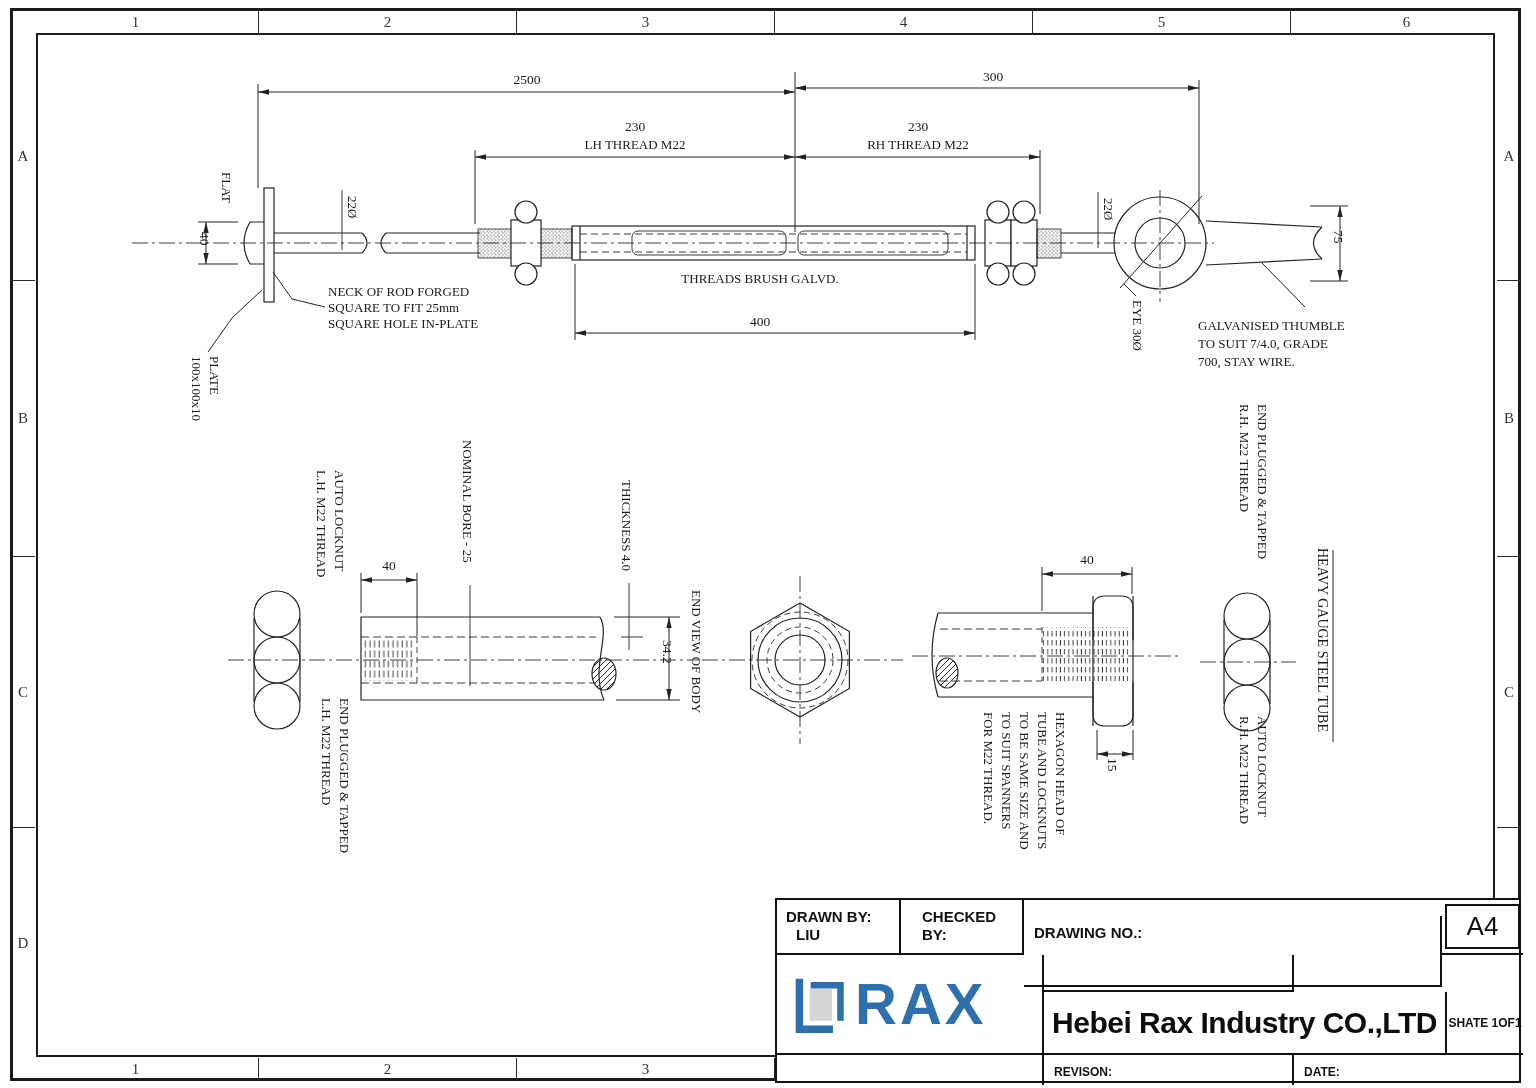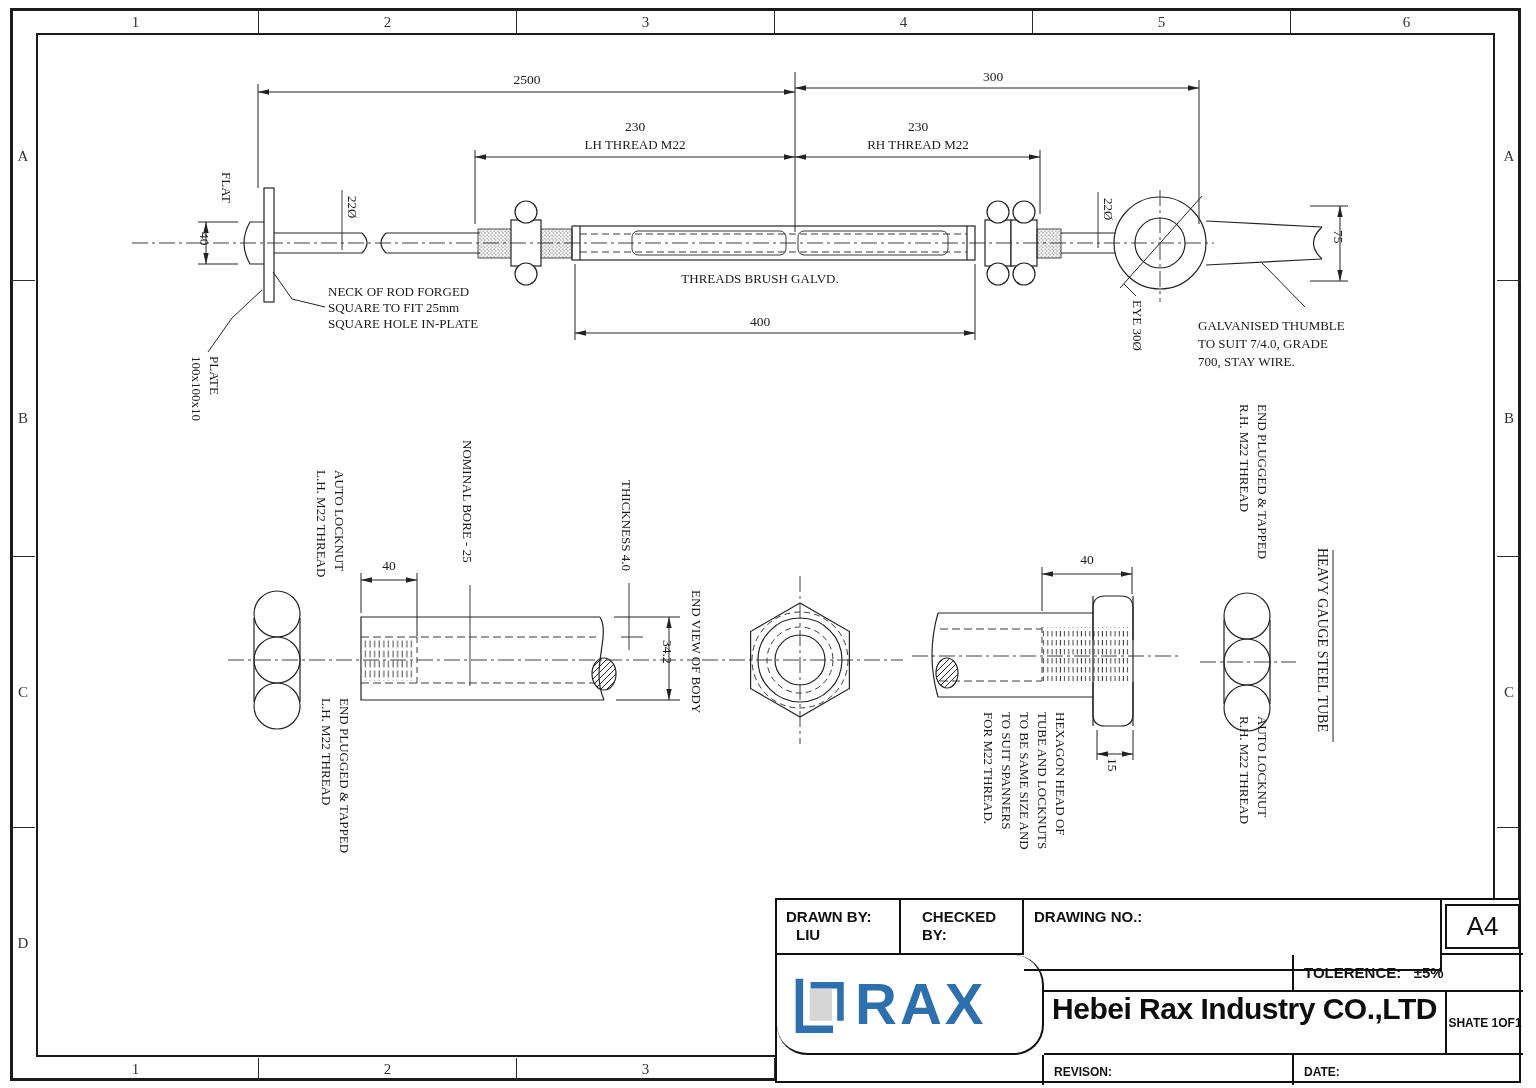--- a/index.html
+++ b/index.html
@@ -20,24 +20,24 @@
   svg text{stroke:none;fill:#1a1a1a;font-family:"Liberation Serif",serif;font-size:13px;}
   svg .dimtxt{font-size:13.5px;}
   
   #tblock{position:absolute;left:775px;top:898px;width:746px;height:185px;background:#fff;
           border:2px solid #111;box-sizing:border-box;font-family:"Liberation Sans",sans-serif;}
   .cell{position:absolute;box-sizing:border-box;border-color:#111;border-style:solid;border-width:0;}
   .lbl{font-weight:bold;font-size:15px;color:#111;margin-top:7px;}
   .sm{font-weight:bold;font-size:12px;color:#111;}
   #a4box{position:absolute;left:3px;top:4px;right:3px;bottom:4px;border:2px solid #111;
          display:flex;align-items:center;justify-content:center;font-size:26px;color:#111;font-family:"Liberation Sans",sans-serif;text-align:right;}
-  #company-cell{display:flex;align-items:flex-start;justify-content:center;}
+  #company-cell{display:flex;align-items:center;justify-content:center;}
   #company-text{font-weight:bold;font-size:30px;letter-spacing:-0.5px;color:#0d0d0d;white-space:nowrap;}
   #sheet-cell{display:flex;align-items:center;justify-content:center;text-align:center;}
-  #logo-cell{display:flex;align-items:center;padding-left:14px;border-radius:30px;}
+  #logo-cell{display:flex;align-items:center;padding-left:14px;}
   #rax-word{font-weight:bold;font-size:58px;letter-spacing:3px;margin-left:8px;line-height:1;}
 </style>
 </head>
 <body>
 
 <div id="page">
 
   <svg width="1536" height="1088" viewBox="0 0 1536 1088" style="position:absolute;left:0;top:0;">
     <defs>
       <marker id="ar" markerUnits="userSpaceOnUse" markerWidth="12" markerHeight="8" refX="11" refY="3.5" orient="auto-start-reverse">
@@ -351,40 +351,36 @@
 
   <div id="tblock">
 
     <div class="cell" style="left:0;top:0;width:124px;height:55px;border-right-width:2px;border-bottom-width:2px;padding:8px 0 0 9px;">
       <span class="lbl">DRAWN BY:</span>
       <span class="lbl" style="margin-left:10px;">LIU</span>
     </div>
     <div class="cell" style="left:124px;top:0;width:123px;height:55px;border-right-width:2px;border-bottom-width:2px;padding:8px 0 0 21px;">
       <span class="lbl">CHECKED BY:</span>
     </div>
-    <div class="cell" style="left:247px;top:0;width:418px;height:71px;border-right-width:2px;border-bottom-width:2px;padding:8px 0 0 10px;">
+    <div class="cell" style="left:247px;top:16px;width:418px;height:71px;border-right-width:2px;border-bottom-width:2px;padding:8px 0 0 10px;">
       <span class="lbl">DRAWING NO.:</span>
     </div>
     <div class="cell" style="left:665px;top:0;width:81px;height:55px;border-bottom-width:2px;">
       <div id="a4box">A4</div>
     </div>
 
     <div class="cell" id="logo-cell" style="left:0;top:55px;width:267px;height:100px;border-right-width:2px;border-bottom-width:2px;">
       <svg width="56" height="62" viewBox="0 0 60 64">
         <rect x="20" y="16" width="24" height="34" fill="#d6d6d6" stroke="none"></rect>
         <path d="M9,5 V59 H45" fill="none" stroke="#2e6fad" stroke-width="8"></path>
         <path d="M21,12 H53 V50" fill="none" stroke="#2e6fad" stroke-width="7"></path>
       </svg>
       <span id="rax-word" style="color:#2e6fad;">RAX</span>
     </div>
     <div class="cell" style="left:267px;top:55px;width:250px;height:37px;border-right-width:2px;border-bottom-width:2px;"></div>
-    <div class="cell" style="left:517px;top:55px;width:229px;height:37px;border-bottom-width:2px;padding:9px 0 0 10px;">
-      <span class="lbl">TOLERENCE:</span>
-      <span class="lbl" style="margin-left:8px;">±5%</span>
-    </div>
 
     <div class="cell" id="company-cell" style="left:267px;top:92px;width:403px;height:63px;border-right-width:2px;border-bottom-width:2px;">
       <span id="company-text">Hebei Rax Industry CO.,LTD</span>
     </div>
     <div class="cell" id="sheet-cell" style="left:670px;top:92px;width:76px;height:63px;border-bottom-width:2px;">
       <span class="sm">SHATE 1OF1</span>
     </div>
 
     <div class="cell" style="left:0;top:155px;width:267px;height:30px;border-right-width:2px;"></div>
     <div class="cell" style="left:267px;top:155px;width:250px;height:30px;border-right-width:2px;padding:7px 0 0 10px;">

